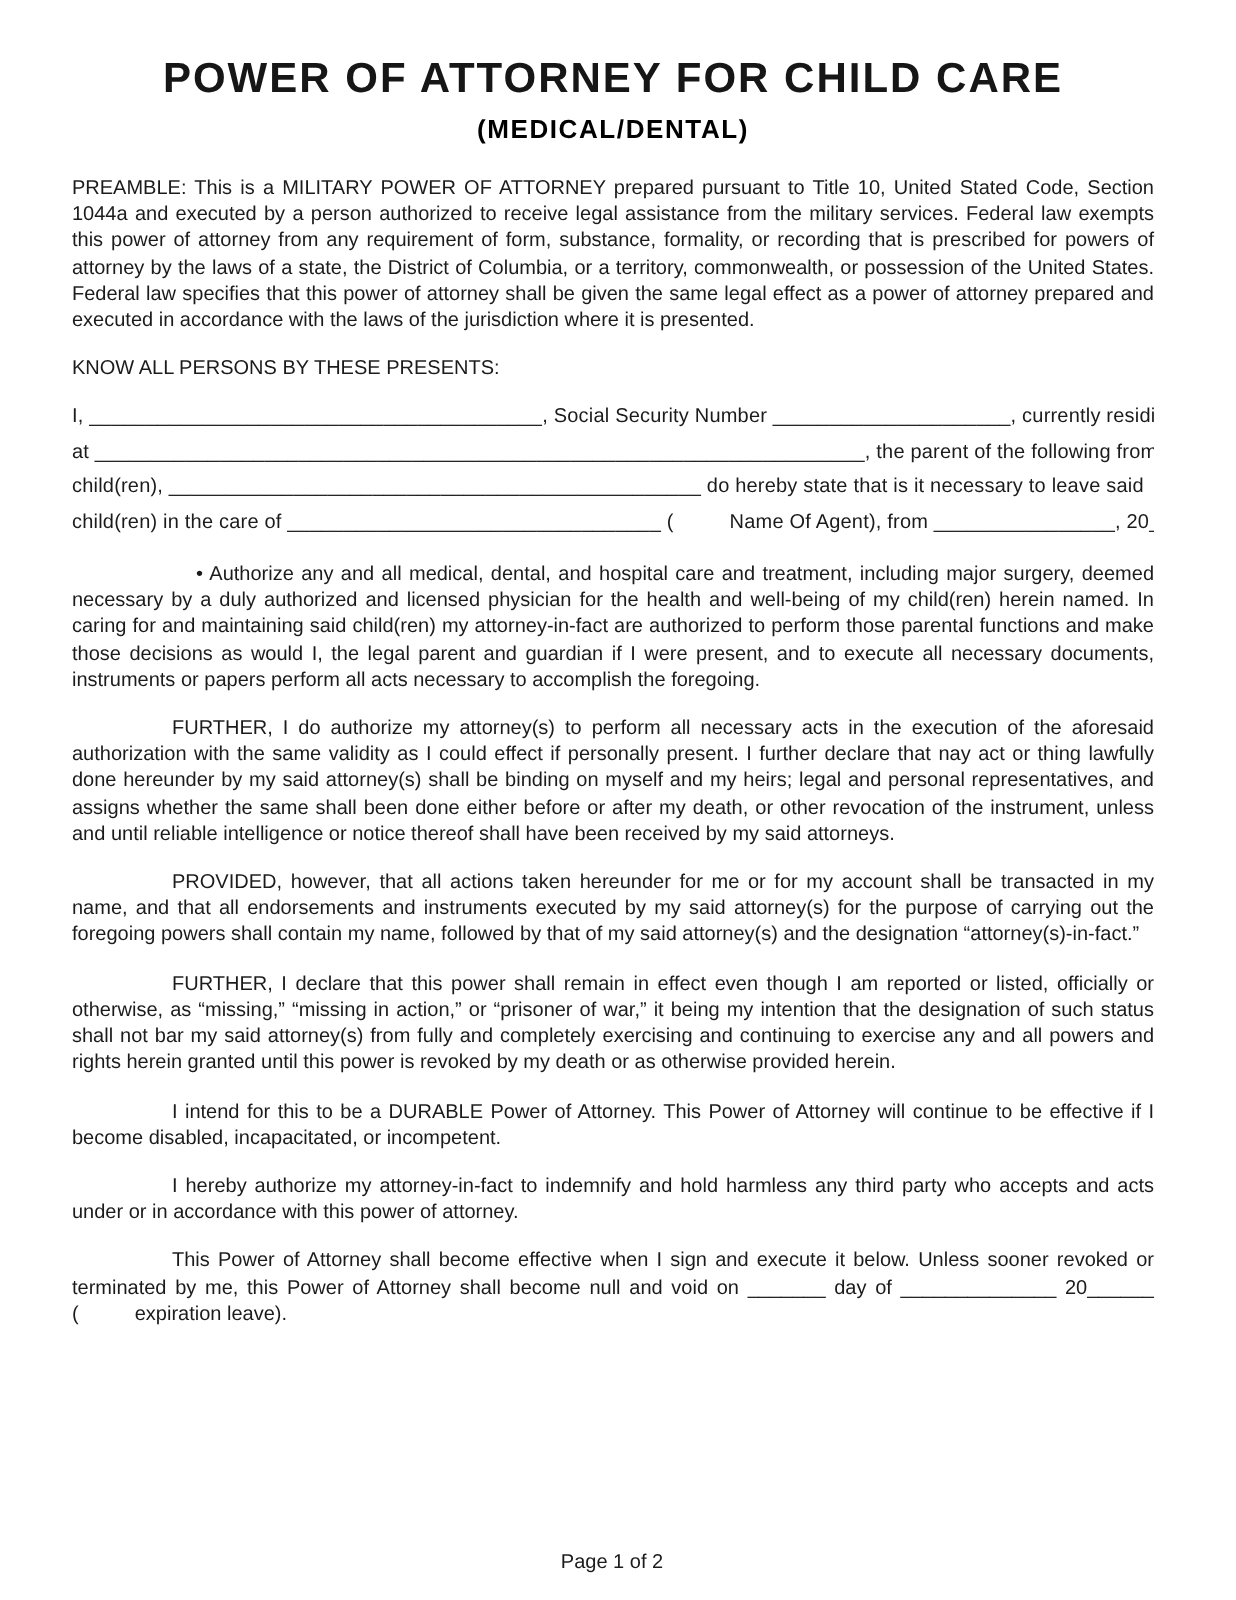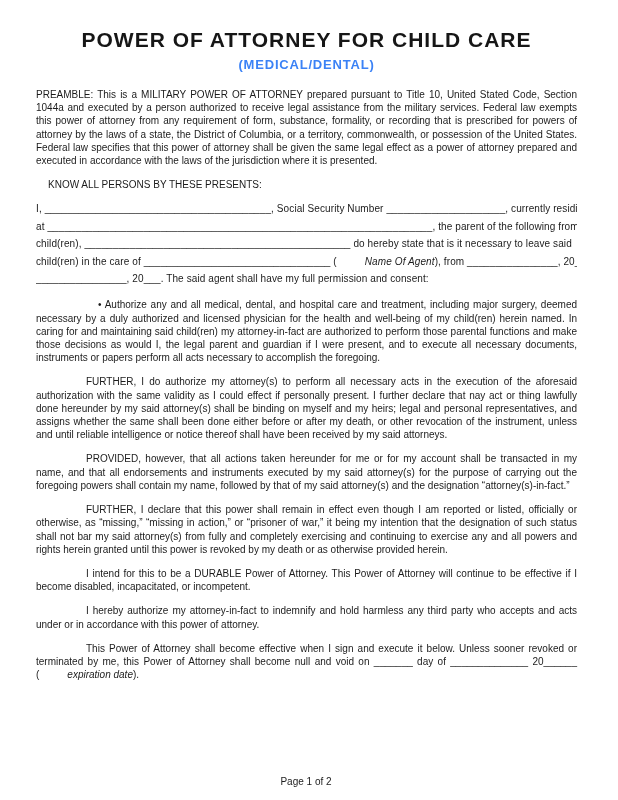--- a/index.html
+++ b/index.html
@@ -8,34 +8,34 @@
     background:#ffffff;color:#1b1b1b;
     font-family:"Liberation Sans",sans-serif;font-size:10px;
     padding:28px 35px 0 36px;
   }
   .doc-title{
     margin:0 0 5px 0;text-align:center;font-weight:bold;
     font-size:21px;line-height:24px;letter-spacing:1px;color:#161616;
   }
   .doc-subtitle{
     margin:0 0 15px 0;text-align:center;font-weight:bold;
-    font-size:13px;line-height:16px;letter-spacing:0.8px;color:#3b82f6;
+    font-size:13px;line-height:16px;letter-spacing:0.8px;color:#000000;
   }
   .para{
     margin:0 0 11px 0;text-align:justify;line-height:13.2px;
   }
   .para.indent{text-indent:50px;}
   .para.bullet{text-indent:62px;}
-  .know-all{margin:0 0 9px 12px;line-height:13.2px;}
+  .know-all{margin:0 0 9px 0;line-height:13.2px;}
   .fill-section{margin:0 0 11px 0;}
   .fill-line{
     line-height:17.4px;white-space:nowrap;overflow:hidden;
     letter-spacing:0.1px;
   }
-  .italic{font-style:italic;padding-left:28px;}
+  .italic{padding-left:28px;}
   .signature-block{
     position:absolute;left:240px;top:692px;width:176px;text-align:center;
   }
   .sig-line{height:16px;border-bottom:1px solid #2a2a2a;}
   .sig-label{padding-top:3px;line-height:12px;}
   .page-footer{
     position:absolute;left:0;top:776px;width:100%;text-align:center;line-height:12px;
   }
 </style>
 </head>
@@ -48,34 +48,33 @@
 
   <p class="para">PREAMBLE:  This is a MILITARY POWER OF ATTORNEY prepared pursuant to Title 10, United Stated Code, Section 1044a and executed by a person authorized to receive legal assistance from the military services.  Federal law exempts this power of attorney from any requirement of form, substance, formality, or recording that is prescribed for powers of attorney by the laws of a state, the District of Columbia, or a territory, commonwealth, or possession of the United States.  Federal law specifies that this power of attorney shall be given the same legal effect as a power of attorney prepared and executed in accordance with the laws of  the jurisdiction where it is presented.</p>
 
   <p class="know-all">KNOW ALL PERSONS BY THESE PRESENTS:</p>
 
   <div class="fill-section">
     <div class="fill-line">I, ________________________________________, Social Security Number _____________________, currently residing</div>
     <div class="fill-line">at ____________________________________________________________________, the parent of the following from</div>
     <div class="fill-line">child(ren), _______________________________________________ do hereby state that is it necessary to leave said</div>
     <div class="fill-line"><span>child(ren) in the care of _________________________________ (</span><span class="italic">Name Of Agent</span><span>), from ________________, 20___ until</span></div>
-    <div class="fill-line">________________, 20___.  The said agent shall have my full permission and consent:</div>
   </div>
 
   <p class="para bullet">• Authorize any and all medical, dental, and hospital care and treatment, including major surgery, deemed necessary by a duly authorized and licensed physician for the health and well-being of my child(ren) herein named.  In caring for and maintaining said child(ren) my attorney-in-fact are authorized to perform those parental functions and make those decisions as would I, the legal parent and guardian if I were present, and to execute all necessary documents, instruments or papers perform all acts necessary to accomplish the foregoing.</p>
 
   <p class="para indent">FURTHER, I do authorize my attorney(s) to perform all necessary acts in the execution of the aforesaid authorization with the same validity as I could effect if personally present.  I further declare that nay act or thing lawfully done hereunder by my said attorney(s) shall be binding on myself and my heirs; legal and personal representatives, and assigns whether the same shall been done either before or after my death, or other revocation of the instrument, unless and until reliable intelligence or notice thereof shall have been received by my said attorneys.</p>
 
   <p class="para indent">PROVIDED, however, that all actions taken hereunder for me or for my account shall be transacted in my name, and that all endorsements and instruments executed by my said attorney(s) for the purpose of carrying out the foregoing powers shall contain my name, followed by that of my said attorney(s) and the designation “attorney(s)-in-fact.”</p>
 
   <p class="para indent">FURTHER, I declare that this power shall remain in effect even though I am reported or listed, officially or otherwise, as “missing,” “missing in action,” or “prisoner of war,” it being my intention that the designation of such status shall not bar my said attorney(s) from fully and completely exercising and continuing to exercise any and all powers and rights herein granted until this power is revoked by my death or as otherwise provided herein.</p>
 
   <p class="para indent">I intend for this to be a DURABLE Power of Attorney. This Power of Attorney will continue to be effective if I become disabled, incapacitated, or incompetent.</p>
 
   <p class="para indent">I hereby authorize my attorney-in-fact to indemnify and hold harmless any third party who accepts and acts under or in accordance with this power of attorney.</p>
 
-  <p class="para indent"><span>This Power of Attorney shall become effective when I sign and execute it below.  Unless sooner revoked or terminated by me, this Power of Attorney shall become null and void on _______ day of ______________ 20______ (</span><span class="italic">expiration date</span><span>).</span></p>
+  <p class="para indent"><span>This Power of Attorney shall become effective when I sign and execute it below.  Unless sooner revoked or terminated by me, this Power of Attorney shall become null and void on _______ day of ______________ 20______ (</span><span class="italic">expiration leave</span><span>).</span></p>
 
 
 
   <div class="page-footer">Page 1 of 2</div>
 
 </div>
 
 </body></html>

